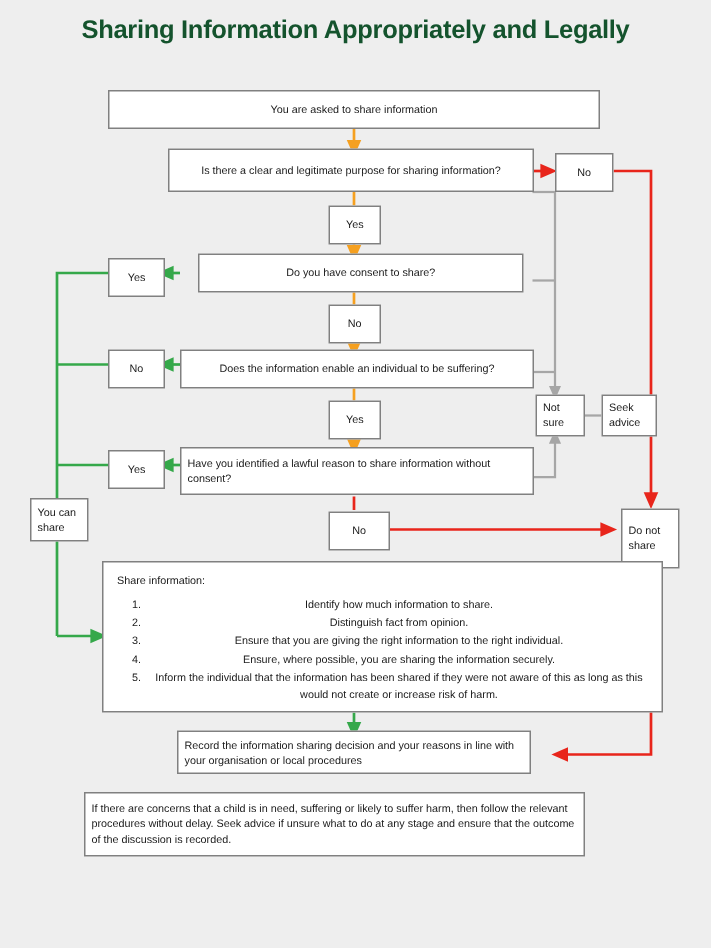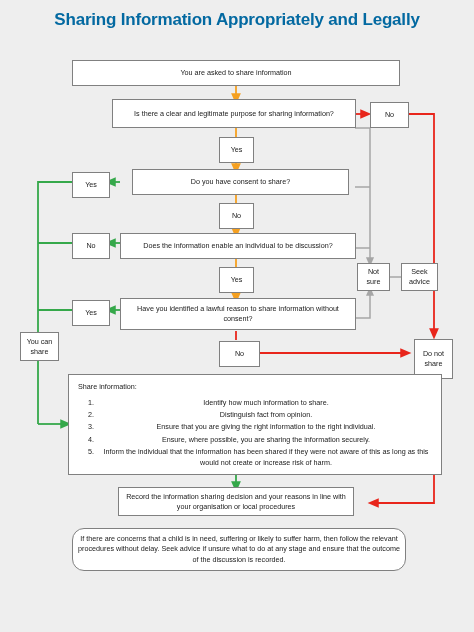--- a/index.html
+++ b/index.html
@@ -16,21 +16,21 @@
     font-family: "Liberation Sans", sans-serif;
   }
   #title {
     position: absolute;
     left: 0;
     top: 10px;
     width: 474px;
     text-align: center;
     font-size: 17px;
     font-weight: bold;
-    color: #0369a1;
+    color: #14532d;
     letter-spacing: -0.2px;
   }
   svg#wires {
     position: absolute;
     left: 0;
     top: 0;
     width: 474px;
     height: 632px;
     pointer-events: none;
   }
@@ -38,21 +38,20 @@
     position: absolute;
     box-sizing: border-box;
     background: #ffffff;
     border: 1px solid #808080;
     color: #1a1a1a;
     font-size: 7.2px;
     line-height: 1.35;
     display: flex;
     align-items: center;
     justify-content: center;
-    text-align: center;
     padding: 12px 4px;
     z-index: 5;
   }
   .node.small { font-size: 7.2px; }
   .node.listbox {
     display: block;
     text-align: left;
     padding: 7px 9px 7px 9px;
     font-size: 7.2px;
     line-height: 1.5;
@@ -170,21 +169,21 @@
 
   <div class="node small" style="left:72px; top:172px; width:38px; height:20px;">
     <p>Yes</p>
   </div>
 
   <div class="node small" style="left:219px; top:203px; width:35px; height:20px;">
     <p>No</p>
   </div>
 
   <div class="node" style="left:120px; top:233px; width:236px; height:24px;">
-    <p>Does the information enable an individual to be discussion?</p>
+    <p>Does the information enable an individual to be suffering?</p>
   </div>
 
   <div class="node small" style="left:72px; top:233px; width:38px; height:20px;">
     <p>No</p>
   </div>
 
   <div class="node small" style="left:219px; top:267px; width:35px; height:20px;">
     <p>Yes</p>
   </div>
 
@@ -224,17 +223,17 @@
       <li>Ensure that you are giving the right information to the right individual.</li>
       <li>Ensure, where possible, you are sharing the information securely.</li>
       <li>Inform the individual that the information has been shared if they were not aware of this as long as this would not create or increase risk of harm.</li>
     </ol>
   </div>
 
   <div class="node" style="left:118px; top:487px; width:236px; height:29px;">
     <p>Record the information sharing decision and your reasons in line with your organisation or local procedures</p>
   </div>
 
-  <div class="node" style="left:72px; top:528px; width:334px; height:43px; line-height:1.45;border-radius:12px;">
+  <div class="node" style="left:56px; top:528px; width:334px; height:43px; line-height:1.45;">
     <p>If there are concerns that a child is in need, suffering or likely to suffer harm, then follow the relevant procedures without delay. Seek advice if unsure what to do at any stage and ensure that the outcome of the discussion is recorded.</p>
   </div>
 
 </div>
 
 </body></html>

